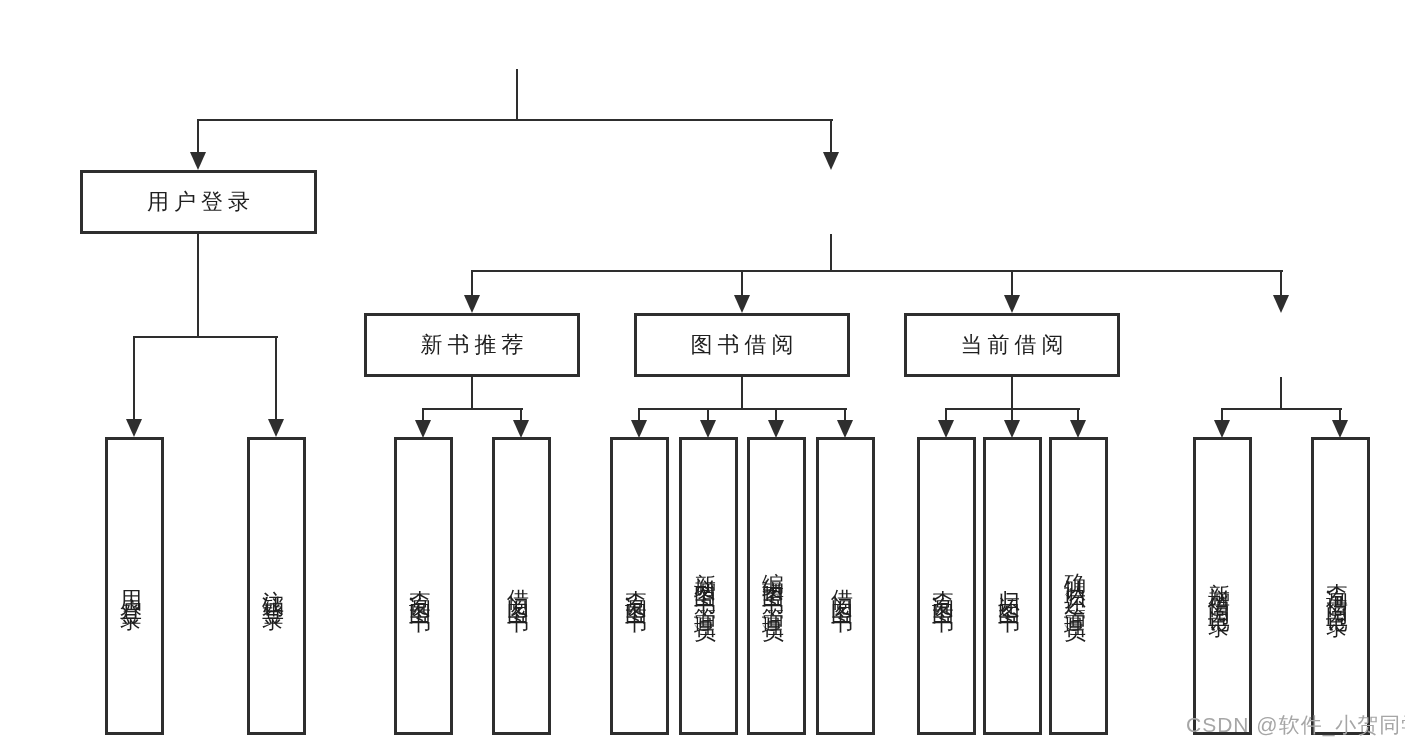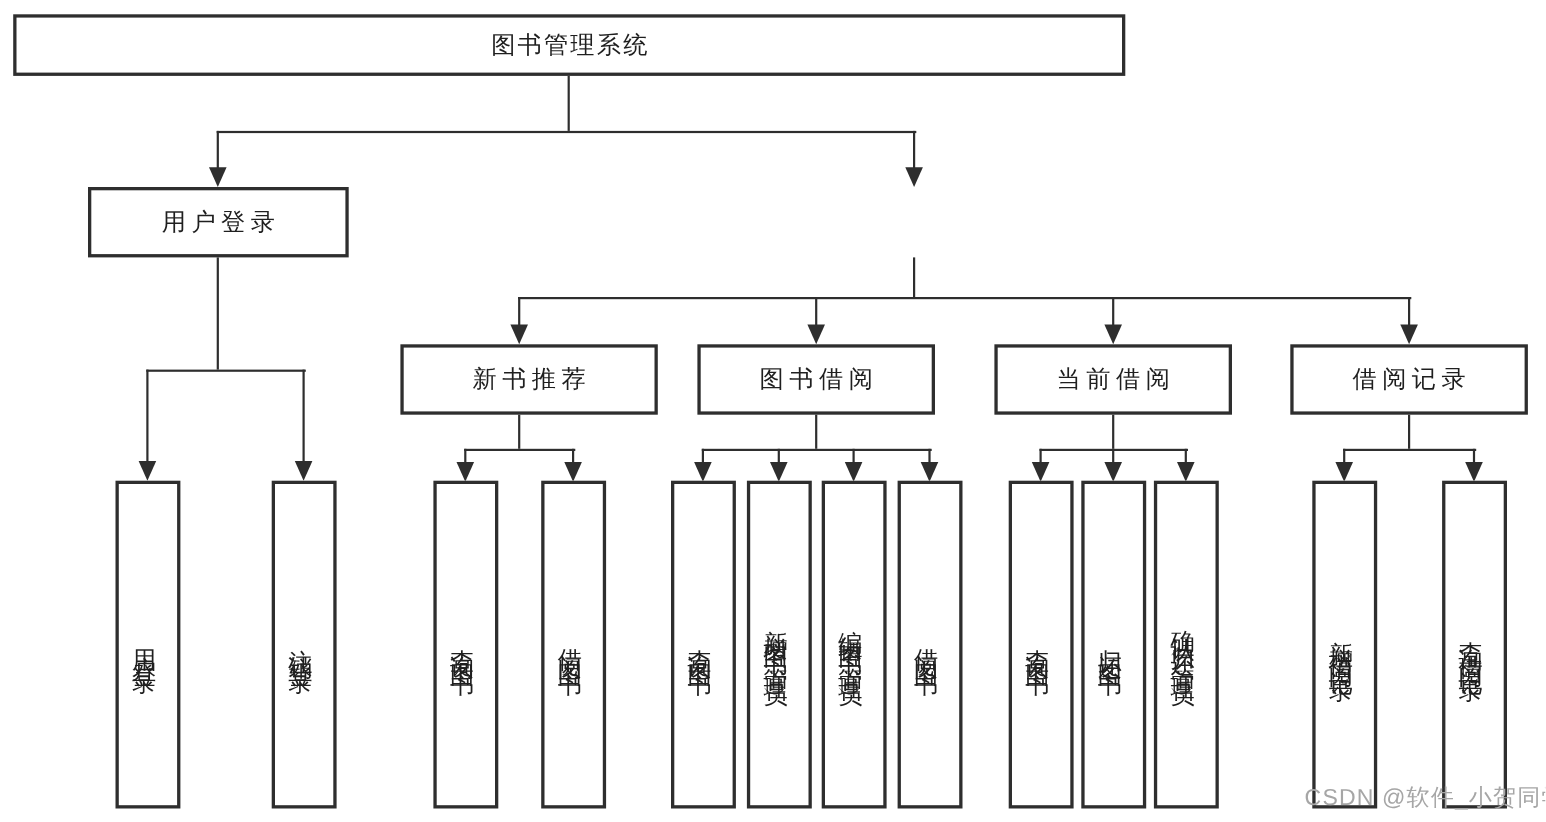--- a/index.html
+++ b/index.html
@@ -47,23 +47,20 @@
     letter-spacing:1px;
     white-space:nowrap;
     z-index:5;
   }
 </style>
 </head>
 <body>
 
 <div id="canvas">
 
-  <div class="box" style="left:12px; top:13px; width:1011px; height:56px;">
-    <span class="tlabel">图书管理系统</span>
-  </div>
 
   <div class="line" style="left:516px; top:69px; width:2px; height:50px;"></div>
   <div class="line" style="left:197px; top:119px; width:636px; height:2px;"></div>
   <div class="line" style="left:197px; top:119px; width:2px; height:36px;"></div>
   <div class="arrowhead" style="left:190px; top:152px;"></div>
   <div class="line" style="left:830px; top:119px; width:2px; height:36px;"></div>
   <div class="arrowhead" style="left:823px; top:152px;"></div>
 
   <div class="box" style="left:80px; top:170px; width:237px; height:64px;">
     <span class="hlabel">用户登录</span>
@@ -80,31 +77,28 @@
   <div class="line" style="left:471px; top:270px; width:812px; height:2px;"></div>
   <div class="line" style="left:471px; top:270px; width:2px; height:28px;"></div>
   <div class="arrowhead" style="left:464px; top:295px;"></div>
   <div class="line" style="left:741px; top:270px; width:2px; height:28px;"></div>
   <div class="arrowhead" style="left:734px; top:295px;"></div>
   <div class="line" style="left:1011px; top:270px; width:2px; height:28px;"></div>
   <div class="arrowhead" style="left:1004px; top:295px;"></div>
   <div class="line" style="left:1280px; top:270px; width:2px; height:28px;"></div>
   <div class="arrowhead" style="left:1273px; top:295px;"></div>
 
-  <div class="box" style="left:364px; top:313px; width:234px; height:64px;">
+  <div class="box" style="left:364px; top:313px; width:216px; height:64px;">
     <span class="hlabel">新书推荐</span>
   </div>
   <div class="box" style="left:634px; top:313px; width:216px; height:64px;justify-content:center;">
     <span class="hlabel">图书借阅</span>
   </div>
   <div class="box" style="left:904px; top:313px; width:216px; height:64px;text-align:center;">
     <span class="hlabel">当前借阅</span>
-  </div>
-  <div class="box" style="left:1173px; top:313px; width:216px; height:64px;">
-    <span class="hlabel">借阅记录</span>
   </div>
 
   <div class="line" style="left:471px; top:377px; width:2px; height:31px;"></div>
   <div class="line" style="left:422px; top:408px; width:101px; height:2px;"></div>
   <div class="line" style="left:422px; top:408px; width:2px; height:14px;"></div>
   <div class="arrowhead" style="left:415px; top:420px;"></div>
   <div class="line" style="left:520px; top:408px; width:2px; height:14px;"></div>
   <div class="arrowhead" style="left:513px; top:420px;"></div>
 
   <div class="line" style="left:741px; top:377px; width:2px; height:31px;"></div>

